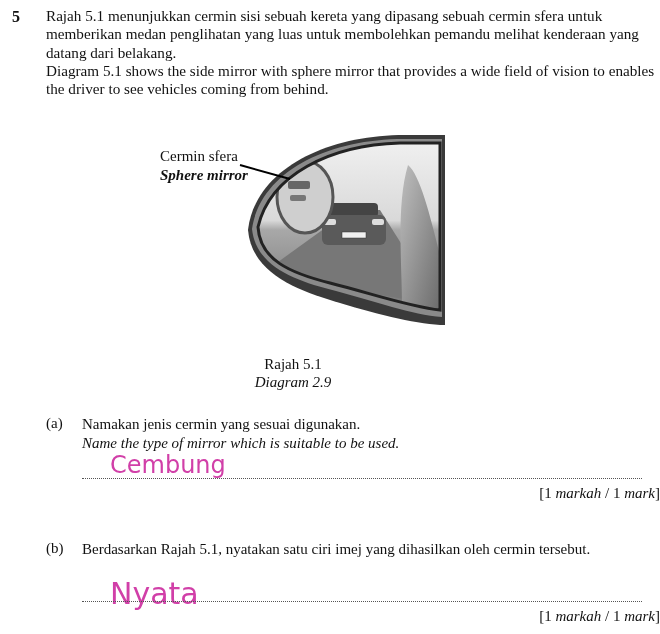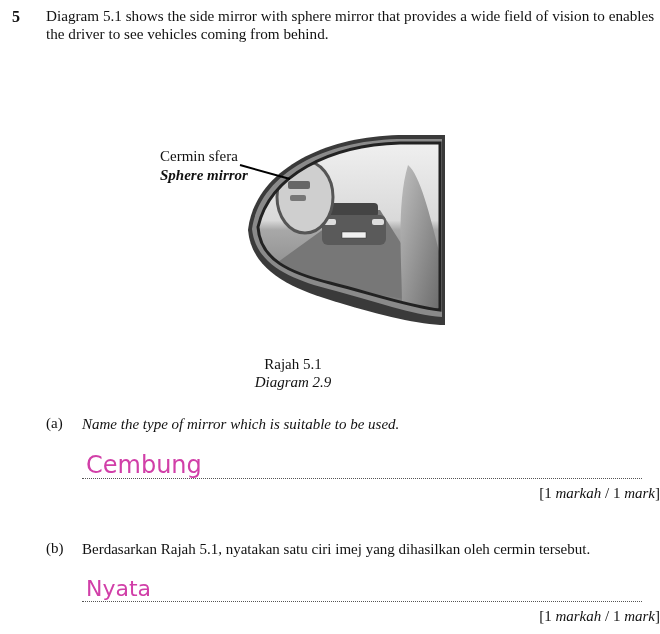--- a/index.html
+++ b/index.html
@@ -86,34 +86,36 @@
       left: 36px;
       width: 560px;
       height: 0;
       border-bottom: 1.5px dotted #555;
     }
     .handwriting {
       position: absolute;
       color: #d13fa8;
       font-family: "DejaVu Sans", sans-serif;
       font-weight: normal;
+      margin-left: 24px;
     }
     .marks {
       position: absolute;
       right: 14px;
       font-size: 15px;
     }
     .marks i { font-style: italic; }
   </style>
 </head>
 <body>
 
 <div class="qnum">5</div>
 
 <div class="stem">
+  <div>Rajah 5.1 menunjukkan cermin sisi sebuah kereta yang dipasang sebuah cermin sfera untuk memberikan medan penglihatan yang luas untuk membolehkan pemandu melihat kenderaan yang datang dari belakang.</div>
   <div class="en">Diagram 5.1 shows the side mirror with sphere mirror that provides a wide field of vision to enables the driver to see vehicles coming from behind.</div>
 </div>
 
 <div class="figure">
   <div class="fig-label">
     <div>Cermin sfera</div>
     <div class="en">Sphere mirror</div>
   </div>
   <svg width="320" height="190" viewBox="0 0 320 190" style="position:absolute;left:0;top:0;">
     <defs>
@@ -161,28 +163,29 @@
 </div>
 
 <div class="caption">
   <div>Rajah 5.1</div>
   <div class="en">Diagram 2.9</div>
 </div>
 
 <div class="part" style="top:415px;height:110px;">
   <div class="part-label">(a)</div>
   <div class="part-text">
+    <div>Namakan jenis cermin yang sesuai digunakan.</div>
     <div class="en">Name the type of mirror which is suitable to be used.</div>
   </div>
   <div class="handwriting" style="left:40px;top:36px;font-size:24px;">Cembung</div>
   <div class="answer-line" style="top:63px;"></div>
   <div class="marks" style="top:70px;right:-14px;"><span>[1 </span><i>markah</i><span> / 1 </span><i>mark</i><span>]</span></div>
 </div>
 
 <div class="part" style="top:540px;height:94px;">
   <div class="part-label">(b)</div>
   <div class="part-text">
     <div>Berdasarkan Rajah 5.1, nyatakan satu ciri imej yang dihasilkan oleh cermin tersebut.</div>
   </div>
-  <div class="handwriting" style="left:40px;top:36px;font-size:22px;text-align:center;">Nyata</div>
+  <div class="handwriting" style="left:40px;top:36px;font-size:30px;text-align:center;">Nyata</div>
   <div class="answer-line" style="top:61px;"></div>
   <div class="marks" style="top:68px;right:-14px;"><span>[1 </span><i>markah</i><span> / 1 </span><i>mark</i><span>]</span></div>
 </div>
 
 </body></html>

